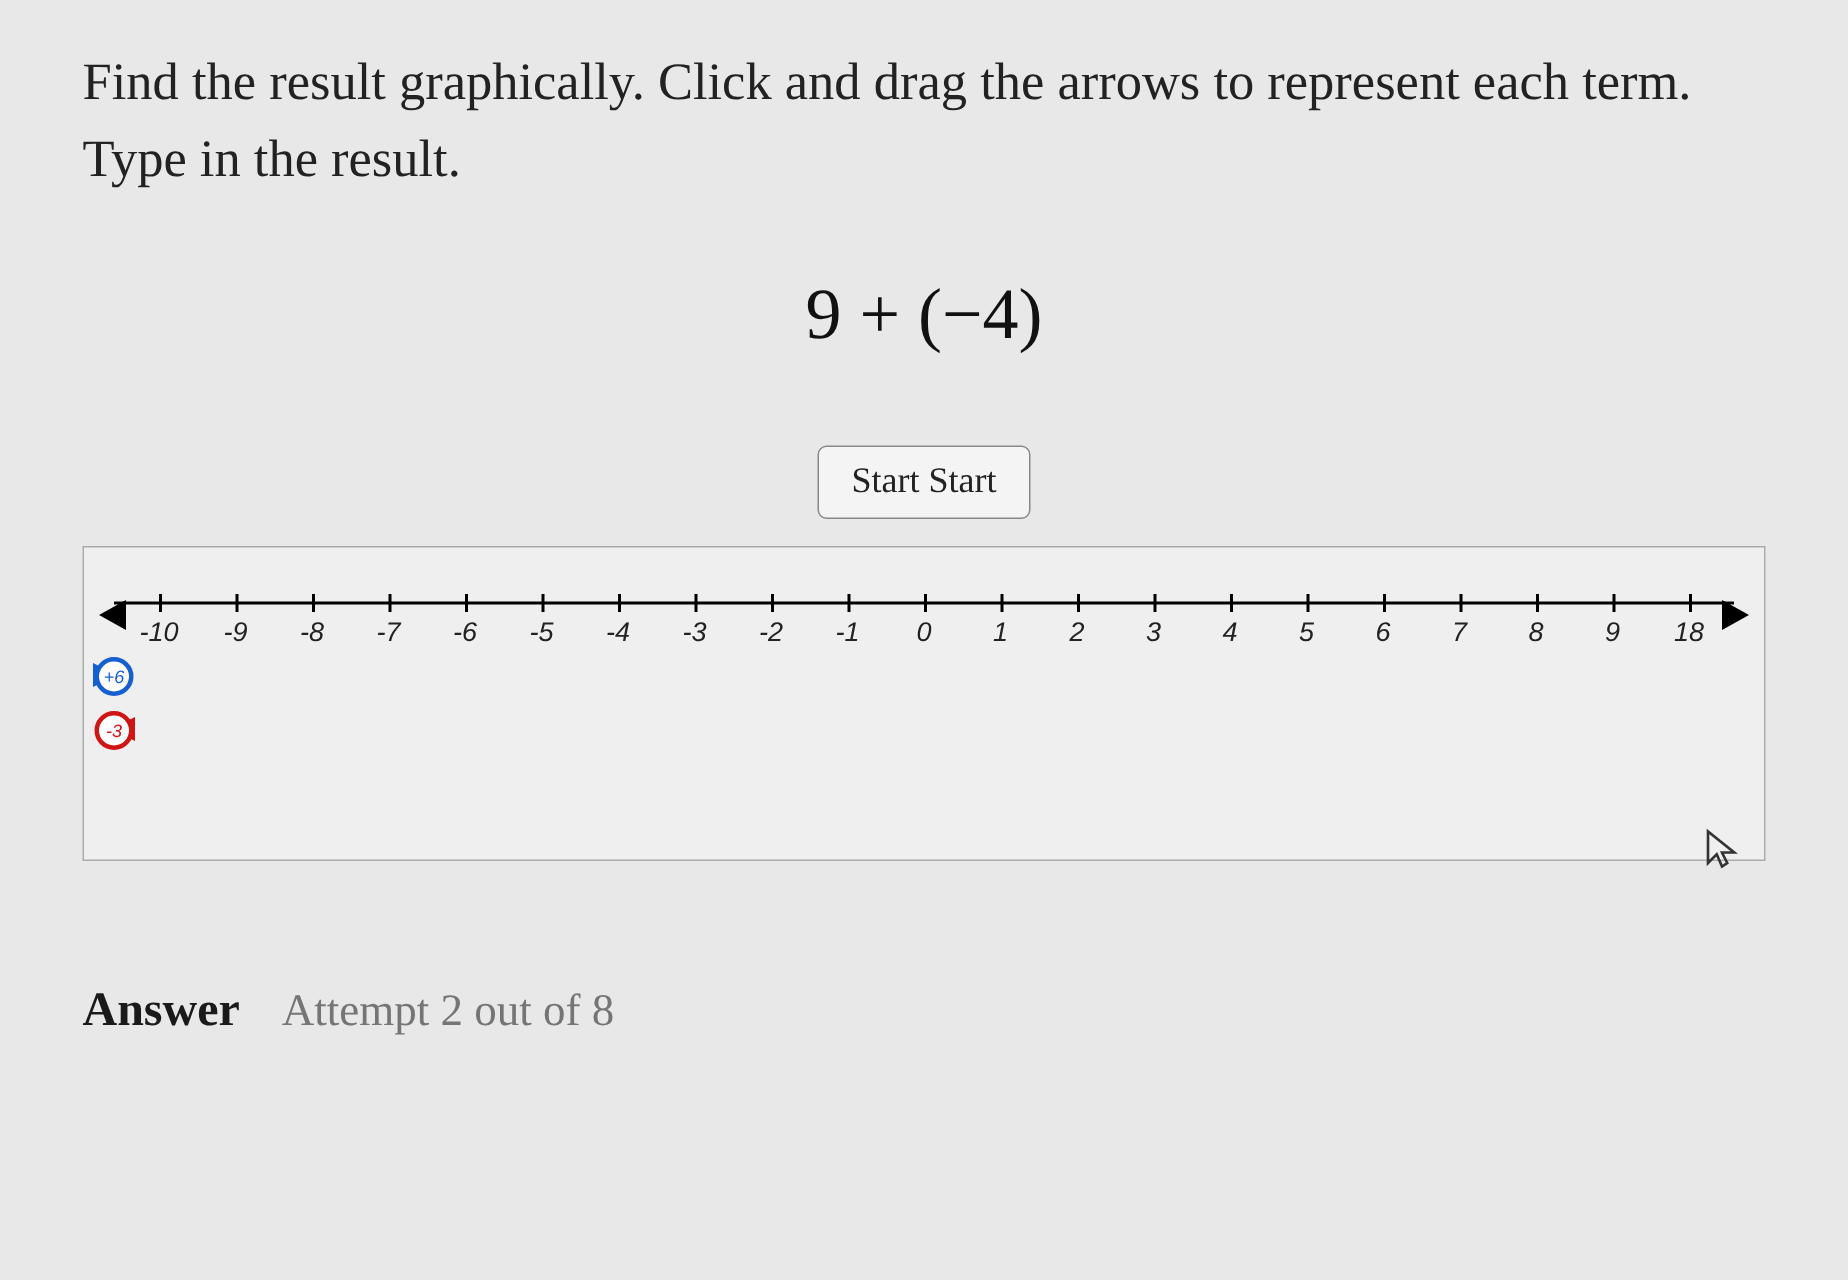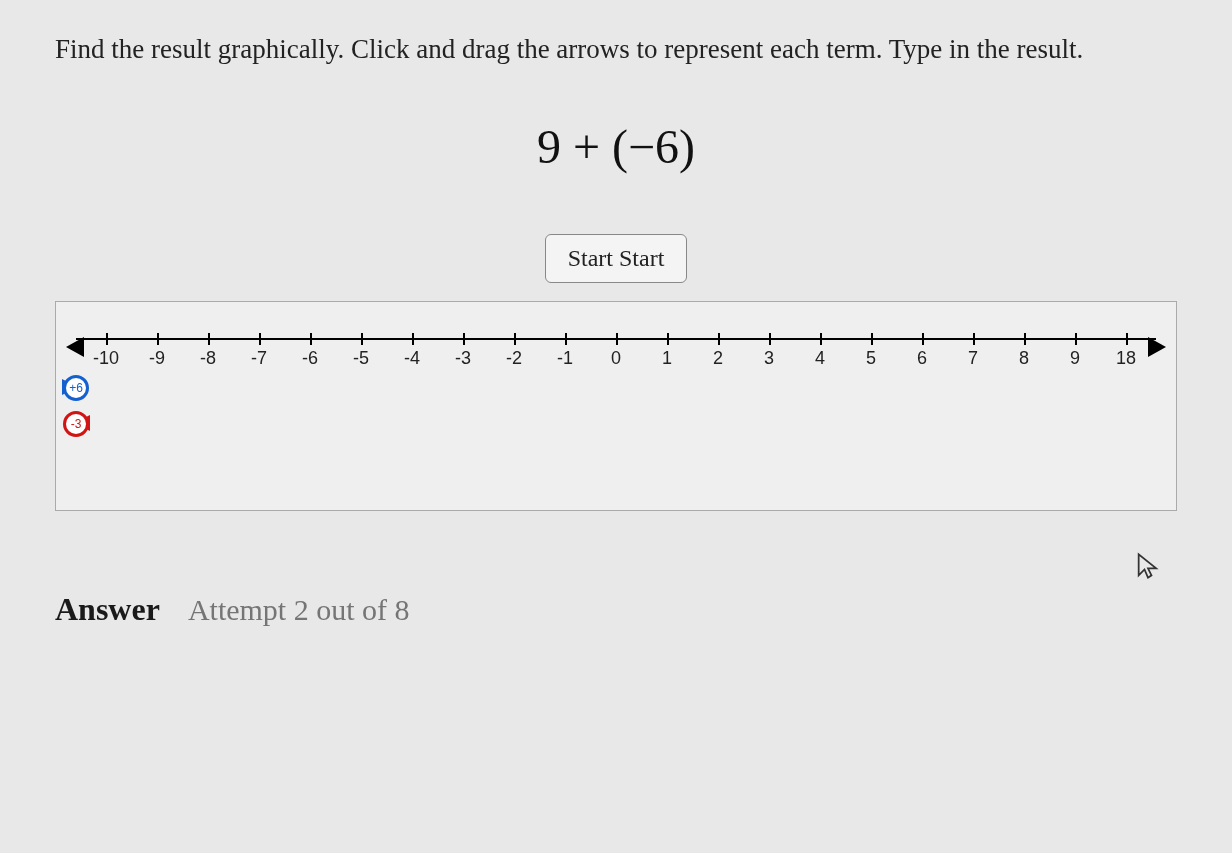--- a/index.html
+++ b/index.html
@@ -6,21 +6,21 @@
   body {
     font-family: Georgia, 'Times New Roman', serif;
     background: #e8e8e8;
     width: 1232px;
     height: 853px;
     padding: 30px 55px;
     color: #1a1a1a;
     position: relative;
   }
   .instructions {
-    font-size: 27px;
+    font-size: 35px;
     line-height: 1.45;
     margin-bottom: 50px;
     color: #222;
   }
   .expression {
     text-align: center;
     font-size: 48px;
     font-family: 'Times New Roman', serif;
     margin-bottom: 60px;
     color: #111;
@@ -44,20 +44,21 @@
     border: 1px solid #aaa;
     background: #efefef;
     padding: 28px 20px 60px 20px;
     position: relative;
     height: 210px;
   }
   .numberline {
     position: relative;
     width: 100%;
     height: 100%;
+    font-style: italic;
   }
   .axis {
     position: absolute;
     top: 8px;
     left: 0;
     right: 0;
     height: 2px;
     background: #000;
   }
   .axis-arrow-left, .axis-arrow-right {
@@ -153,21 +154,21 @@
     right: 70px;
     top: 552px;
     width: 28px; height: 28px;
   }
 </style>
 </head>
 <body>
 
 <div class="instructions">Find the result graphically. Click and drag the arrows to represent each term. Type in the result.</div>
 
-<div class="expression">9 + (−6)</div>
+<div class="expression">9 + (−4)</div>
 
 <div class="start-over-wrap">
   <button class="start-over">Start Start</button>
 </div>
 
 <div class="numberline-box">
   <div class="numberline">
     <div class="axis">
       <div class="axis-arrow-left"></div>
       <div class="axis-arrow-right"></div>

